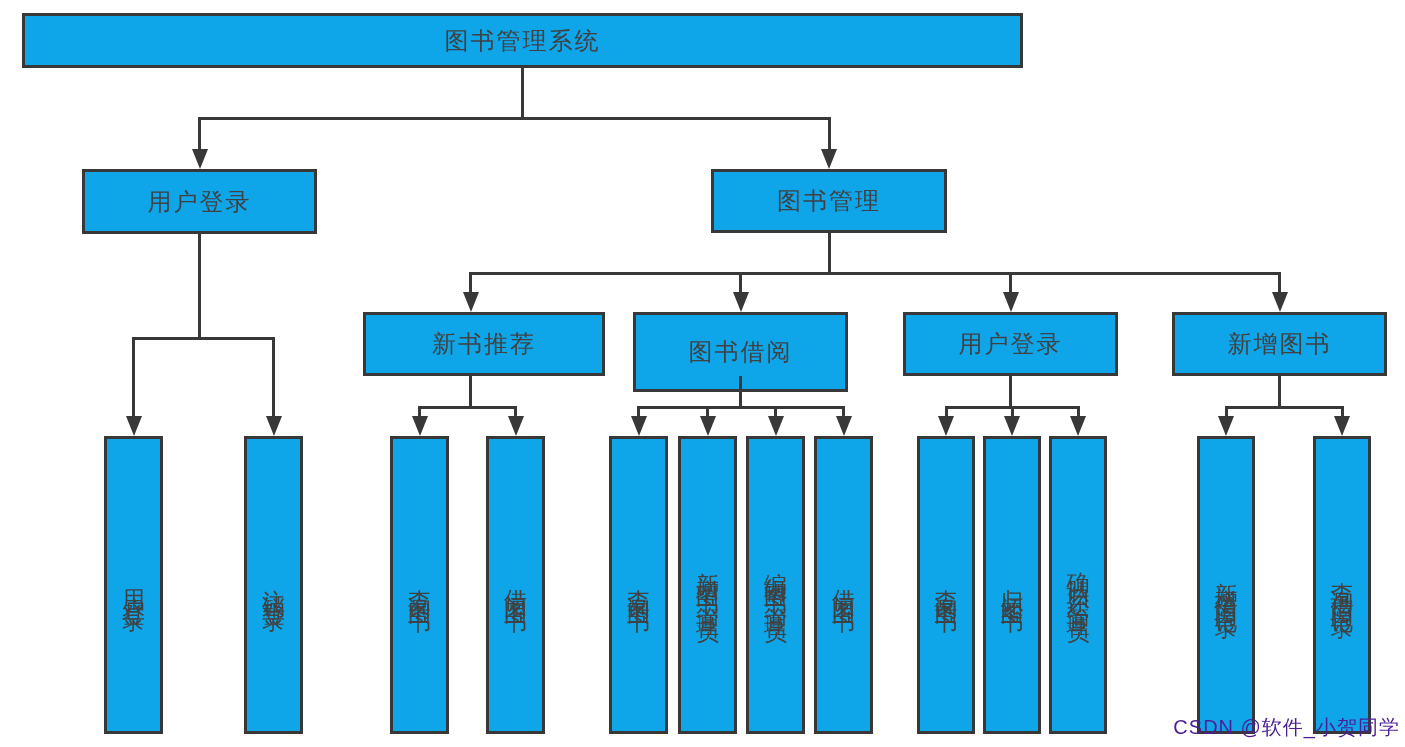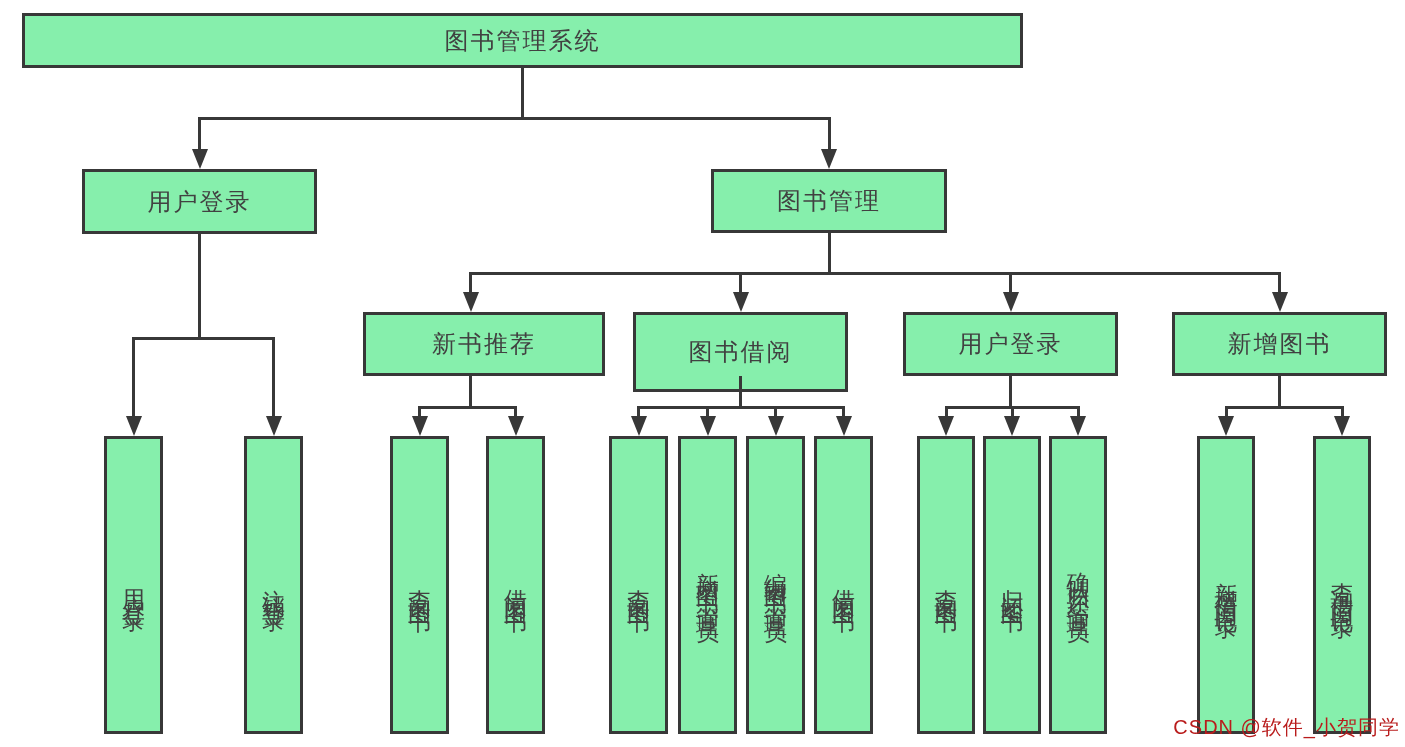--- a/index.html
+++ b/index.html
@@ -8,21 +8,21 @@
     position: relative;
     width: 1405px;
     height: 747px;
     background: #ffffff;
     overflow: hidden;
     font-family: "Liberation Sans", sans-serif;
     color: #414141;
   }
   .node {
     position: absolute;
-    background: #86efac;
+    background: #0ea5e9;
     border: 3px solid #383838;
     display: flex;
     align-items: center;
     justify-content: center;
   }
   .h-node span {
     font-size: 24px;
     letter-spacing: 2px;
     white-space: nowrap;
   }
@@ -39,21 +39,21 @@
     width: 0; height: 0;
     border-left: 8px solid transparent;
     border-right: 8px solid transparent;
     border-top: 20px solid #383838;
   }
   .watermark {
     position: absolute;
     right: 5px;
     bottom: 6px;
     font-size: 20px;
-    color: #b91c1c;
+    color: #4c1d95;
     letter-spacing: 1px;
     z-index: 5;
     white-space: nowrap;
   }
 </style>
 </head>
 <body>
 
 <div class="stage" id="stage">
 

